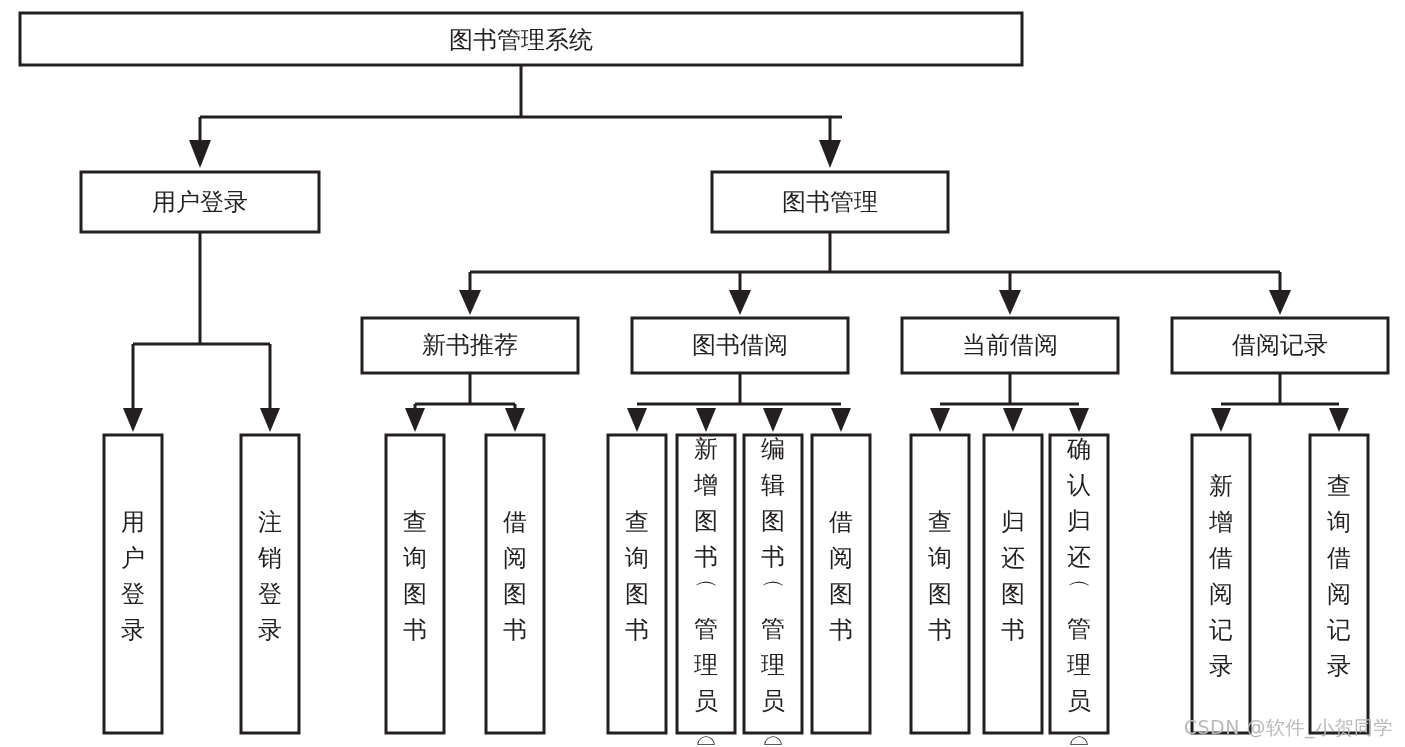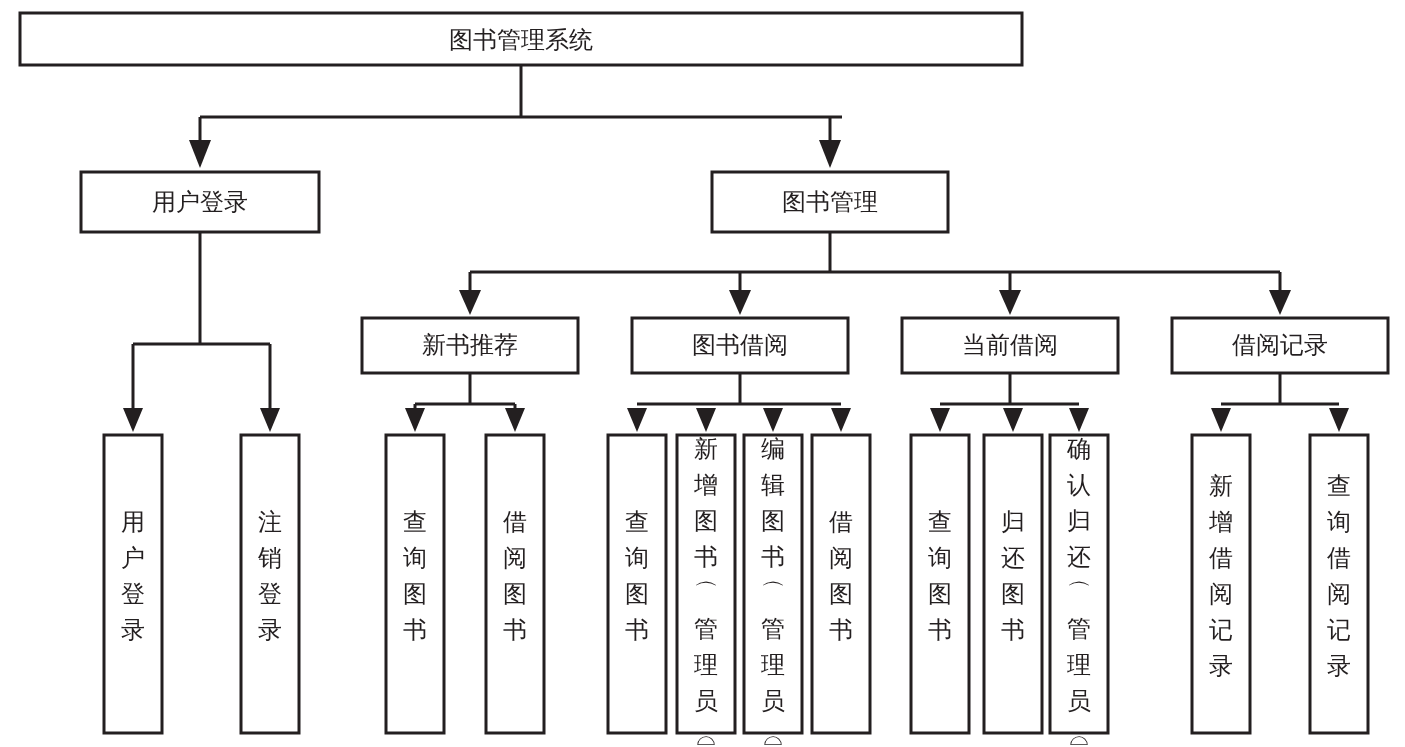--- a/index.html
+++ b/index.html
@@ -206,13 +206,14 @@
           <text class="node-label-vertical" x="1221" y="494"><tspan x="1221" dy="0">新</tspan><tspan x="1221" dy="36">增</tspan><tspan x="1221" dy="36">借</tspan><tspan x="1221" dy="36">阅</tspan><tspan x="1221" dy="36">记</tspan><tspan x="1221" dy="36">录</tspan></text>
         </g>
         <g>
           <rect class="node-box" x="1310" y="435" width="58" height="298"></rect>
           <text class="node-label-vertical" x="1339" y="494"><tspan x="1339" dy="0">查</tspan><tspan x="1339" dy="36">询</tspan><tspan x="1339" dy="36">借</tspan><tspan x="1339" dy="36">阅</tspan><tspan x="1339" dy="36">记</tspan><tspan x="1339" dy="36">录</tspan></text>
         </g>
       </g>
 
   </svg>
 
+  <div class="watermark">CSDN @软件_小贺同学</div>
 </div>
 
 </body></html>

